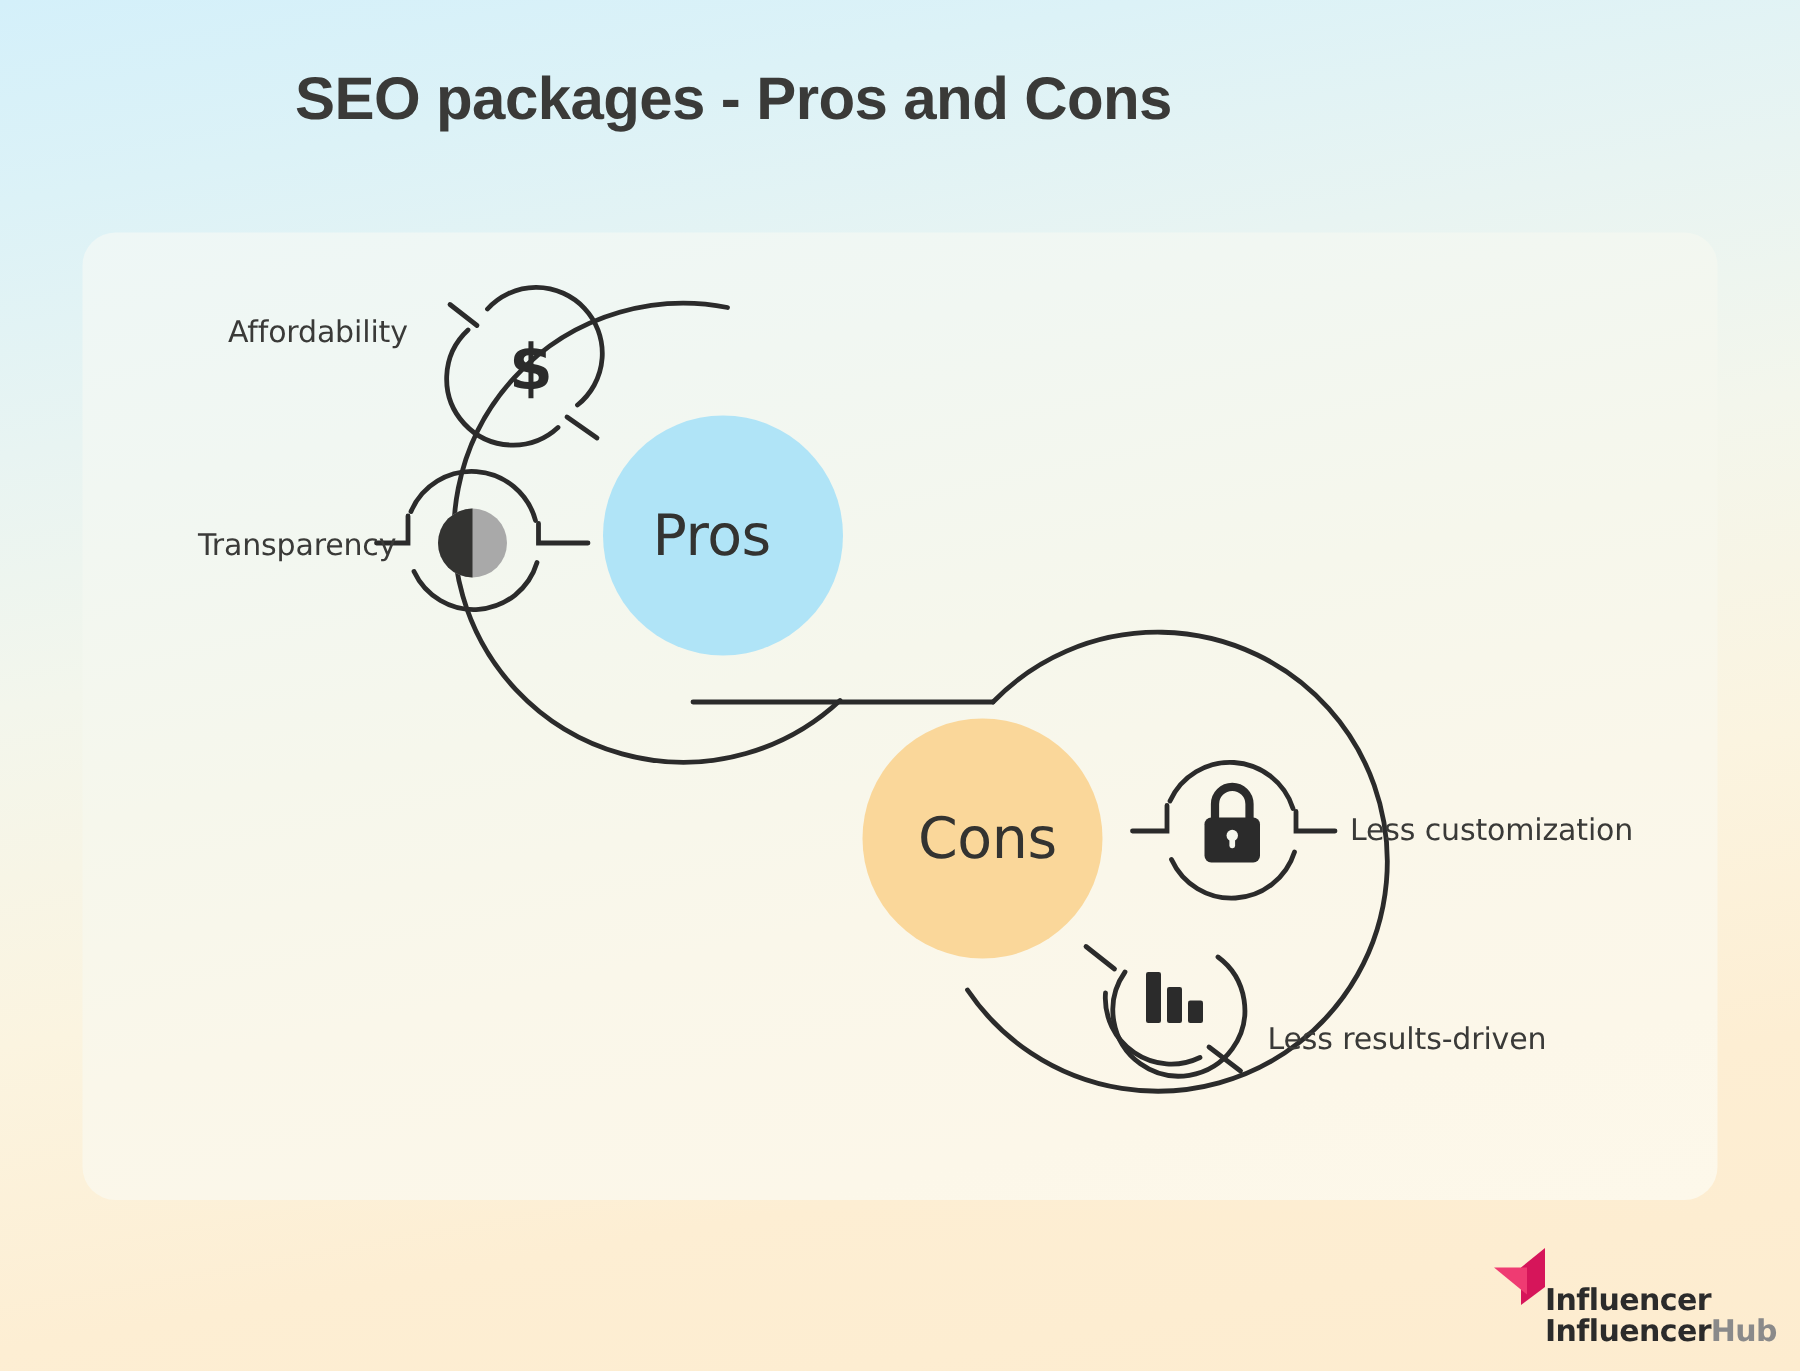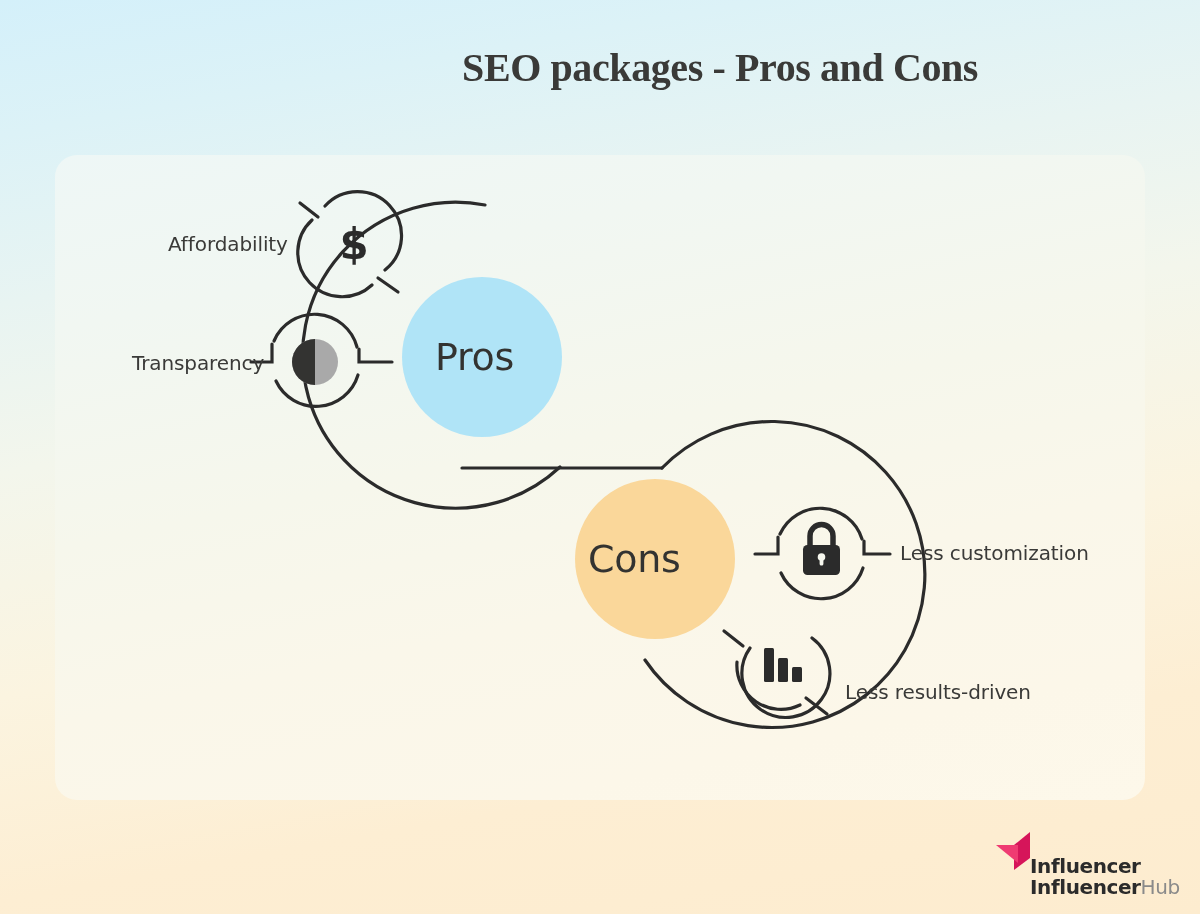--- a/index.html
+++ b/index.html
@@ -26,26 +26,26 @@
         #fdeed3 80%,
         #fdeccf 100%);
   }
 
   
   #title {
     position: absolute;
     left: 0;
     top: 44px;
     width: 978px;
-    text-align: right;
+    text-align: center;
     font-size: 40px;
     font-weight: bold;
     letter-spacing: -0.4px;
     color: #3a3a38;
-    font-family: Liberation Serif, serif;
+    font-family: Liberation Sans, sans-serif;
   }
 
   
   #card {
     position: absolute;
     left: 55px;
     top: 155px;
     width: 1090px;
     height: 645px;
     border-radius: 22px;
@@ -72,22 +72,21 @@
   .node-label {
     position: absolute;
     font-size: 20px;
     color: #3a3a38;
     font-family: "DejaVu Sans", "Liberation Sans", sans-serif;
     white-space: nowrap;
     letter-spacing: -0.1px;
   }
   #label-affordability {
     left: 152px;
-    top: 232px;
-    margin-left: 16px;
+    top: 209px;
   }
   #label-transparency {
     left: 92px;
     top: 351px;
     margin-left: 40px;
   }
   #label-less-customization {
     left: 900px;
     top: 541px;
   }
@@ -103,21 +102,21 @@
     font-family: "DejaVu Sans", "Liberation Sans", sans-serif;
     white-space: nowrap;
     letter-spacing: -0.3px;
   }
   #label-pros {
     left: 435px;
     top: 335px;
     text-align: center;
   }
   #label-cons {
-    left: 588px;
+    left: 612px;
     top: 537px;
   }
 
   
   #logo {
     position: absolute;
     left: 996px;
     top: 826px;
     width: 160px;
     height: 50px;
@@ -146,21 +145,21 @@
   .logo-line2 {
     font-size: 20px;
     color: #2b2b2b;
     font-family: "DejaVu Sans", "Liberation Sans", sans-serif;
     letter-spacing: -0.4px;
   }
   .logo-marketing {
     font-weight: bold;
   }
   .logo-hub {
-    font-weight: normal;
+    font-weight: bold;
     color: #8a8a8a;
   }
 </style>
 </head>
 <body>
 
 <div id="stage">
 
   <div id="title">SEO packages - Pros and Cons</div>
 

